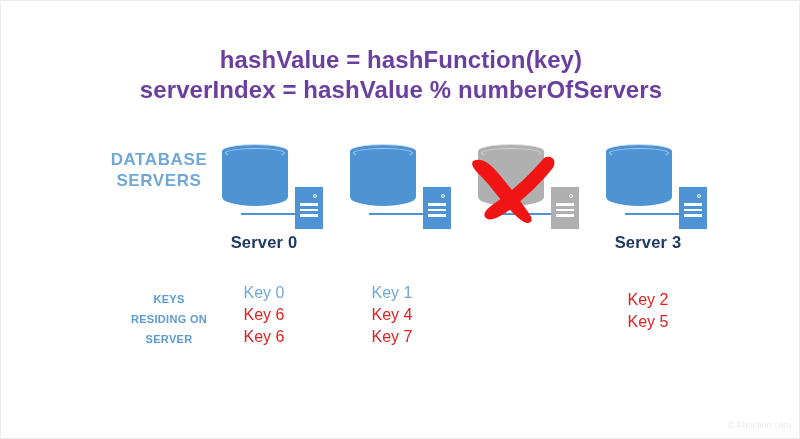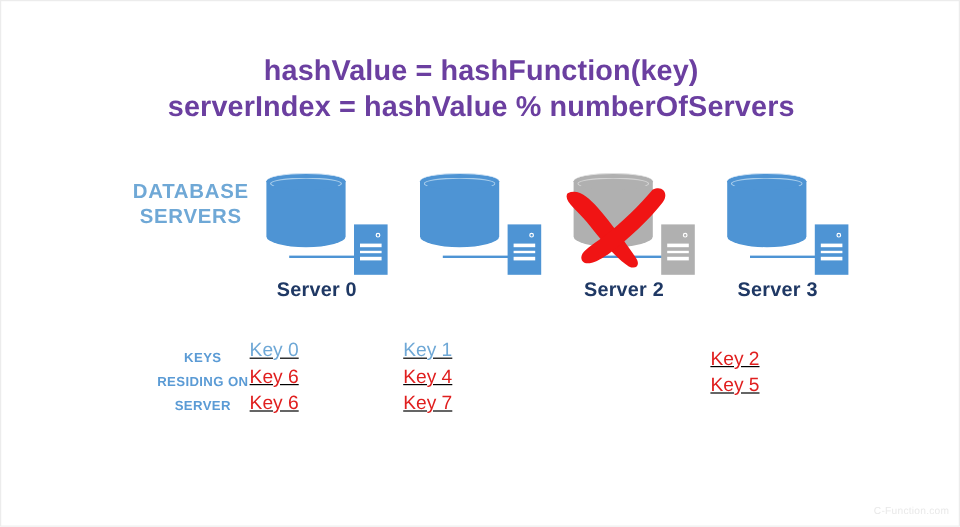--- a/index.html
+++ b/index.html
@@ -193,21 +193,21 @@
     color: #1f3864;
     letter-spacing: 0.2px;
     width: 112px;
   }
 
   
   .key-col {
     position: absolute;
     top: 281px;
     width: 112px;
-    text-decoration: underline;
+    text-align: center;
   }
   .key-item {
     font-size: 16px;
     line-height: 22px;
     white-space: nowrap;
   }
   .key-blue { color: #6fa8d6; }
   .key-red  { color: #e01f1f; }
 
   
@@ -297,21 +297,20 @@
             <i></i>
             <i></i>
             <i></i>
           </div>
       </div>
       <svg class="x-mark" viewBox="0 0 130 92">
         <path d="M9 24 C 18 20, 26 27, 34 36 C 46 50, 58 66, 66 78 C 70 84, 66 88, 60 85 C 50 79, 36 62, 25 48 C 16 37, 5 30, 9 24 Z" fill="#f01414"></path>
         <path d="M80 21 C 88 17, 94 24, 88 32 C 78 45, 60 62, 44 74 C 33 82, 24 85, 21 80 C 18 74, 27 69, 38 61 C 54 49, 70 33, 80 21 Z" fill="#f01414"></path>
       </svg>
     </div>
-    <div class="server-name">Server 2</div>
   </div>
 
   <div class="server-col" id="server-col-3" style="left:591px;">
     <div class="server-graphic">
       <div class="cylinder">
         <div class="cyl-body"></div>
         <div class="cyl-top">
             <div class="cyl-inner-line"></div>
           </div>
       </div>

